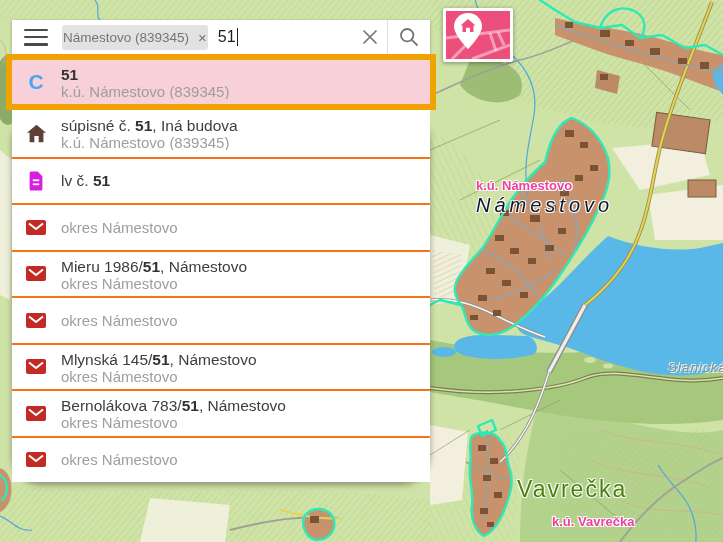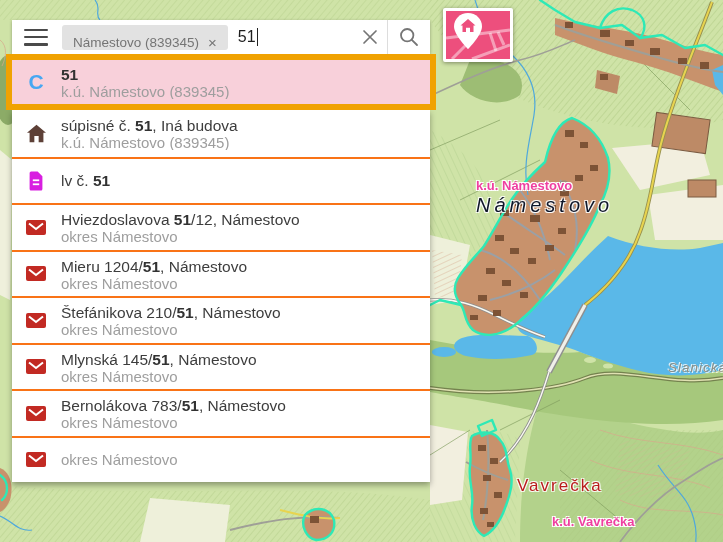--- a/index.html
+++ b/index.html
@@ -6,47 +6,47 @@
   html,body { width:723px; height:542px; overflow:hidden; font-family:"Liberation Sans", sans-serif; }
   .stage { position:relative; width:723px; height:542px; background:#cfe3a7; }
 
   
   .map-svg { position:absolute; left:0; top:0; }
   .map-label { position:absolute; white-space:nowrap; pointer-events:none; }
   .lbl-pink { color:#ef3fa0; font-size:13px; font-weight:bold;
     text-shadow:-1px -1px 0 #fff,1px -1px 0 #fff,-1px 1px 0 #fff,1px 1px 0 #fff; }
   .lbl-town { color:#0f172a; font-size:20px; font-style:italic; letter-spacing:4px;
     text-shadow:-1px -1px 0 rgba(255,255,255,.85),1px -1px 0 rgba(255,255,255,.85),-1px 1px 0 rgba(255,255,255,.85),1px 1px 0 rgba(255,255,255,.85); }
-  .lbl-town2 { color:#b91c1c; font-size:17px; font-weight:500; letter-spacing:2px;
+  .lbl-town2 { color:#4d7c0f; font-size:23px; font-weight:500; letter-spacing:2px;
     text-shadow:-1px -1px 0 rgba(255,255,255,.8),1px -1px 0 rgba(255,255,255,.8),-1px 1px 0 rgba(255,255,255,.8),1px 1px 0 rgba(255,255,255,.8); }
   .lbl-slan { color:#8f8f85; font-size:13.5px; font-style:italic; letter-spacing:1px;
     text-shadow:-1px -1px 0 rgba(255,255,255,.8),1px 1px 0 rgba(255,255,255,.8); }
 
   
   .logo { position:absolute; left:443px; top:8px; width:70px; height:54px;
     background:#ed4f7d; border:3px solid #fff; border-radius:2px;
     box-shadow:0 1px 4px rgba(0,0,0,.4); cursor:pointer; overflow:hidden; }
 
   
   .panel { position:absolute; left:12px; top:20px; width:418px; }
   .search-bar { position:relative; height:34px; background:#fff; display:flex; align-items:center;
     box-shadow:0 1px 3px rgba(0,0,0,.3); padding-left:12px; }
   .burger { width:24px; height:17px; display:flex; flex-direction:column; justify-content:space-between; cursor:pointer; margin-right:14px; }
   .burger span { display:block; height:2.6px; background:#4a4a4a; border-radius:1px; }
-  .chip { background:#e2e2e2; border-radius:3px; height:25px; display:flex; align-items:flex-end;
-    padding:0 11px; color:#757575; font-size:13.5px; cursor:default; }
+  .chip { background:#e2e2e2; border-radius:3px; height:25px; display:flex; align-items:center;
+    padding:0 1px; color:#757575; font-size:13.5px; cursor:default; }
   .chip .chip-x { margin-left:9px; font-size:15px; color:#757575; cursor:pointer; line-height:1; }
   .query-zone { flex:1; display:flex; align-items:center; margin-left:10px; font-size:16px; color:#1e1e1e; }
   .caret { display:inline-block; width:1.5px; height:18px; background:#222; margin-left:1px; }
   .iconbtn { width:34px; height:34px; display:flex; align-items:center; justify-content:center; cursor:pointer; }
   .vdiv { width:1px; height:34px; background:#ddd; }
 
   .sel-row { position:relative; margin-left:-6px; width:430px; height:56px;
     border:6px solid #f0a202; background:#f8d0da; display:flex; align-items:center; cursor:pointer; }
-  .rows { background:#0f172a; box-shadow:0 3px 6px rgba(0,0,0,.35); }
+  .rows { background:#0f172a; box-shadow:0 3px 6px rgba(0,0,0,.35);border-radius:29px; }
   .row { height:46.5px; display:flex; align-items:center; cursor:pointer; background:#fff; }
   .rows .row + .row { border-top:2px solid #f97316; }
   .icon-box { width:32px; margin-left:8px; display:flex; align-items:center; justify-content:center; flex-shrink:0; }
   .c-letter { font-size:21px; font-weight:bold; color:#47a7f2; }
   .texts { margin-left:9px; display:flex; flex-direction:column; overflow:hidden; }
   .title { font-size:15.5px; color:#3d3d3d; line-height:19px; white-space:nowrap; }
   .title b { font-weight:bold; color:#323232; }
   .sub { font-size:15px; color:#9e9e9e; line-height:15px; white-space:nowrap; }
 </style>
 </head>
@@ -295,47 +295,45 @@
       </div>
 
       <div class="row">
         <span class="icon-box">
           <svg width="20" height="15" viewBox="0 0 20 15">
               <rect width="20" height="15" rx="2" fill="#c22a23"></rect>
               <path d="M3 3.5 L10 9 L17 3.5" stroke="#fff" stroke-width="2" fill="none"></path>
             </svg>
         </span>
         <span class="texts">
-          <span class="title"><span>Hviezdoslavova </span><b>51</b><span>/12, Námestovo</span></span>
-          <span class="sub">okres Námestovo</span>
-        </span>
-      </div>
-
-      <div class="row">
-        <span class="icon-box">
-          <svg width="20" height="15" viewBox="0 0 20 15">
-              <rect width="20" height="15" rx="2" fill="#c22a23"></rect>
-              <path d="M3 3.5 L10 9 L17 3.5" stroke="#fff" stroke-width="2" fill="none"></path>
-            </svg>
-        </span>
-        <span class="texts">
-          <span class="title"><span>Mieru 1204/</span><b>51</b><span>, Námestovo</span></span>
-          <span class="sub">okres Námestovo</span>
-        </span>
-      </div>
-
-      <div class="row">
-        <span class="icon-box">
-          <svg width="20" height="15" viewBox="0 0 20 15">
-              <rect width="20" height="15" rx="2" fill="#c22a23"></rect>
-              <path d="M3 3.5 L10 9 L17 3.5" stroke="#fff" stroke-width="2" fill="none"></path>
-            </svg>
-        </span>
-        <span class="texts">
-          <span class="title"><span>Štefánikova 210/</span><b>51</b><span>, Námestovo</span></span>
+          <span class="sub">okres Námestovo</span>
+        </span>
+      </div>
+
+      <div class="row">
+        <span class="icon-box">
+          <svg width="20" height="15" viewBox="0 0 20 15">
+              <rect width="20" height="15" rx="2" fill="#c22a23"></rect>
+              <path d="M3 3.5 L10 9 L17 3.5" stroke="#fff" stroke-width="2" fill="none"></path>
+            </svg>
+        </span>
+        <span class="texts">
+          <span class="title"><span>Mieru 1986/</span><b>51</b><span>, Námestovo</span></span>
+          <span class="sub">okres Námestovo</span>
+        </span>
+      </div>
+
+      <div class="row">
+        <span class="icon-box">
+          <svg width="20" height="15" viewBox="0 0 20 15">
+              <rect width="20" height="15" rx="2" fill="#c22a23"></rect>
+              <path d="M3 3.5 L10 9 L17 3.5" stroke="#fff" stroke-width="2" fill="none"></path>
+            </svg>
+        </span>
+        <span class="texts">
           <span class="sub">okres Námestovo</span>
         </span>
       </div>
 
       <div class="row">
         <span class="icon-box">
           <svg width="20" height="15" viewBox="0 0 20 15">
               <rect width="20" height="15" rx="2" fill="#c22a23"></rect>
               <path d="M3 3.5 L10 9 L17 3.5" stroke="#fff" stroke-width="2" fill="none"></path>
             </svg>

